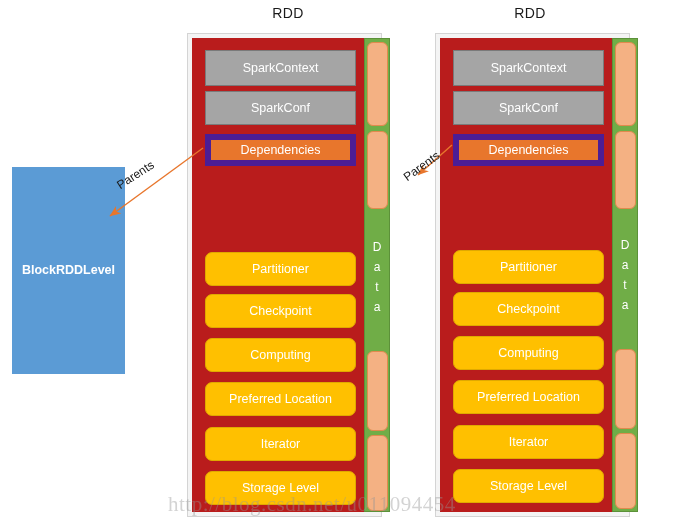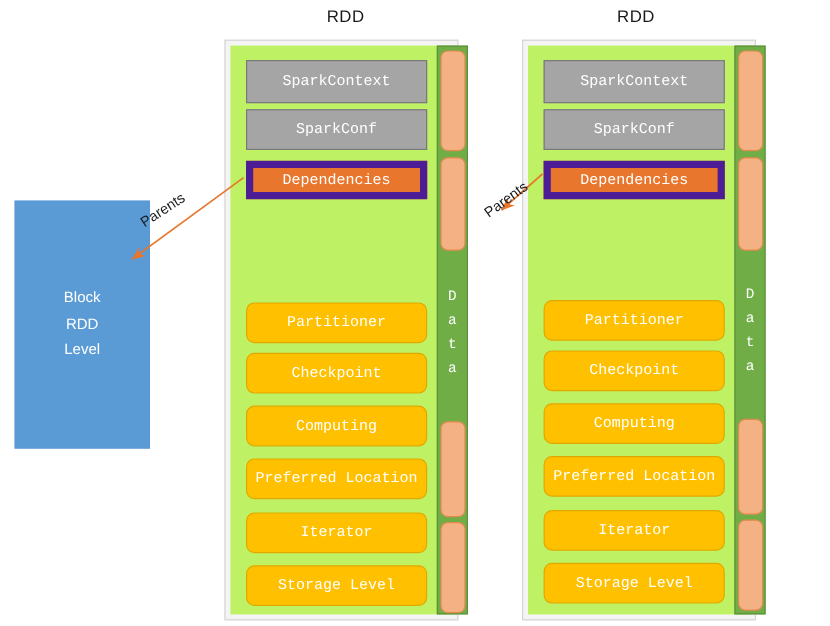--- a/index.html
+++ b/index.html
@@ -21,41 +21,40 @@
     letter-spacing:.4px;
     white-space:nowrap;
   }
 
   
   .block-rdd{
     position:absolute;
     background:#5B9BD5;
     color:#ffffff;
     font-size:12.5px;
-    font-weight:normal;
+    font-weight:bold;
     display:flex;
-    flex-direction:column;
+    flex-direction:row;
     align-items:center;
     justify-content:center;
     line-height:1.75;
   }
   .block-rdd span{display:block;}
 
   
   .panel-frame{
     position:absolute;
     background:#f4f4f4;
     border:1px solid #d4d4d4;
     box-sizing:border-box;
   }
   .panel{
     position:absolute;
-    background:#bef264;
-    box-sizing:border-box;
-    font-family:Liberation Mono, monospace;
+    background:#b91c1c;
+    box-sizing:border-box;
   }
 
   .item{
     position:absolute;
     box-sizing:border-box;
     display:flex;
     align-items:center;
     justify-content:center;
     color:#ffffff;
     font-size:12.5px;
@@ -236,14 +235,15 @@
     </defs>
 
     <line x1="203" y1="148" x2="110" y2="216" stroke="#E8762C" stroke-width="1.4" marker-end="url(#ah)"></line>
 
     <line x1="452" y1="145" x2="418" y2="175" stroke="#E8762C" stroke-width="1.4" marker-end="url(#ah)"></line>
   </svg>
 
   <div class="plabel" style="left:122px;top:178px;transform:rotate(-33deg);">Parents</div>
   <div class="plabel" style="left:409px;top:170px;transform:rotate(-36deg);">Parents</div>
 
+  <div class="watermark">http://blog.csdn.net/u011094454</div>
 
 </div>
 
 </body></html>

